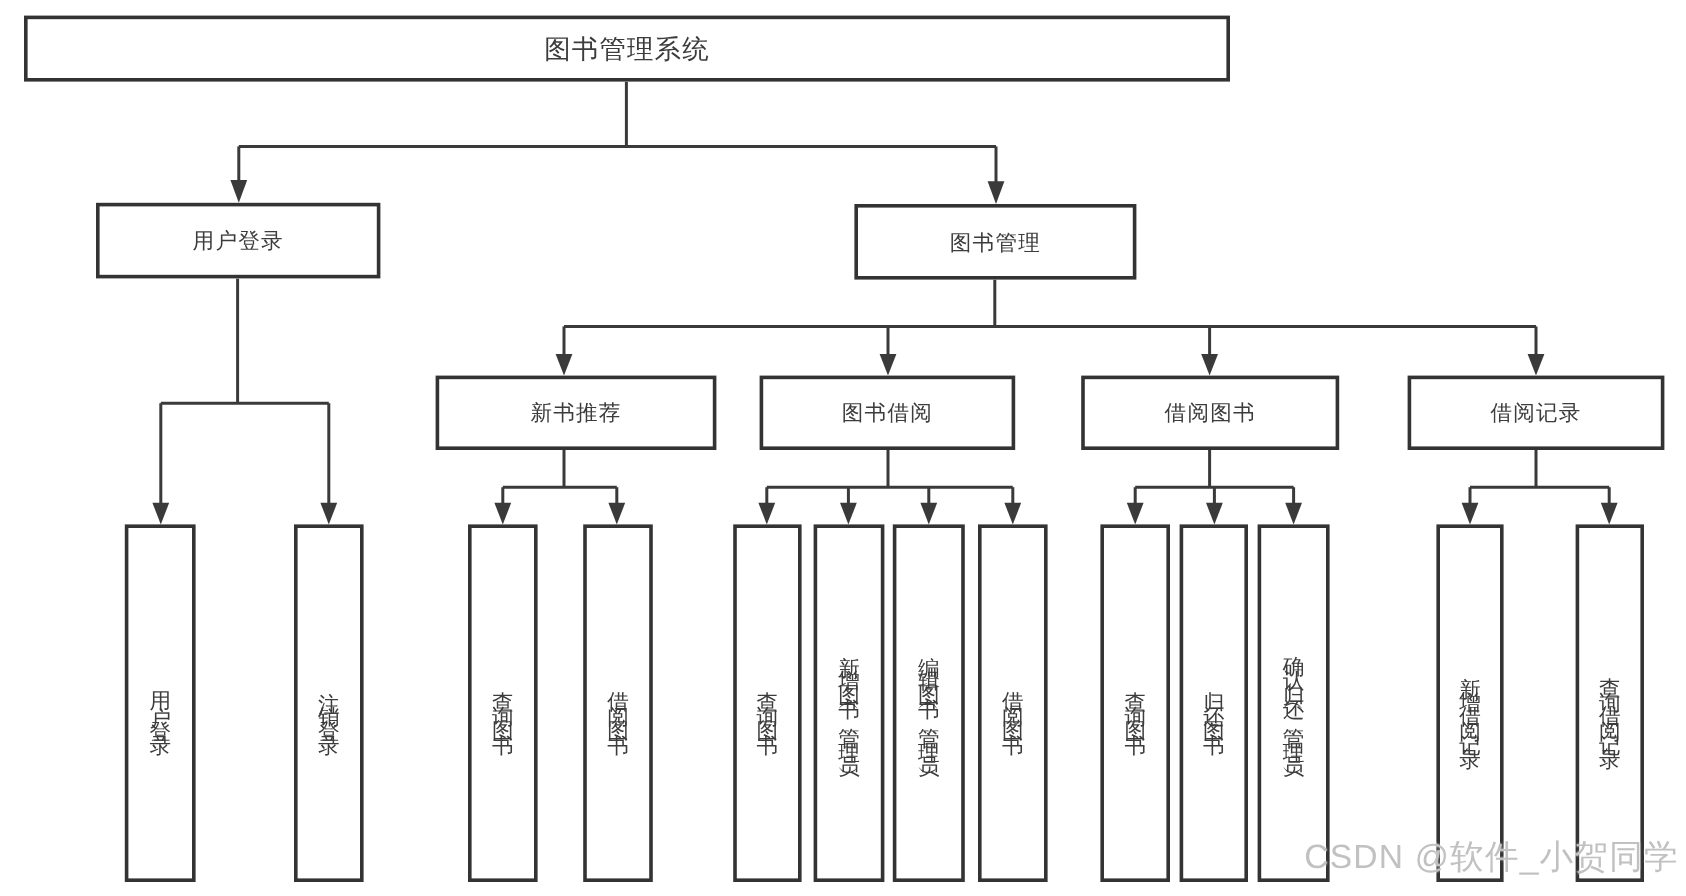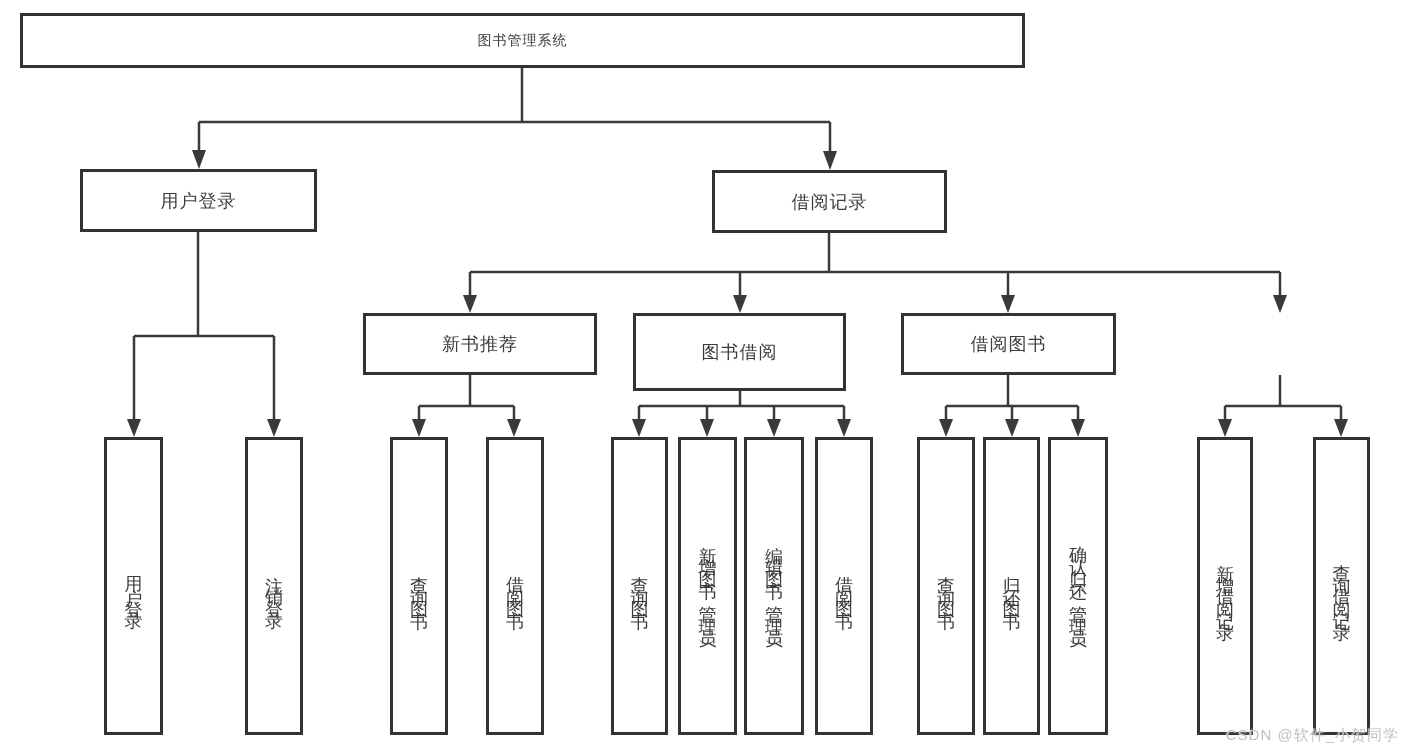--- a/index.html
+++ b/index.html
@@ -35,21 +35,21 @@
     justify-content: center;
     z-index: 2;
     color: #3c3c3c;
   }
   .node .hlabel {
     font-size: 18px;
     letter-spacing: 1px;
     white-space: nowrap;
   }
   .node.root .hlabel {
-    font-size: 14px;
+    font-size: 22px;
   }
   .leaf {
     position: absolute;
     box-sizing: border-box;
     border: 3px solid #333333;
     background: #ffffff;
     top: 437px;
     height: 298px;
     display: flex;
     align-items: center;
@@ -60,22 +60,22 @@
   .leaf .vlabel {
     writing-mode: vertical-rl;
     font-size: 18px;
     letter-spacing: 12px;
     line-height: 1;
     white-space: nowrap;
   }
   .watermark {
     position: absolute;
     right: 6px;
-    bottom: 2px;
-    font-size: 15px;
+    bottom: 14px;
+    font-size: 28px;
     color: #c2c1c1;
     z-index: 3;
     letter-spacing: 1px;
     text-shadow: 0 0 2px #ffffff;
     white-space: nowrap;
     margin-left: 40px;
   }
 </style>
 </head>
 <body>
@@ -156,32 +156,35 @@
   </svg>
 
   <div class="node root" style="left:20px; top:13px; width:1005px; height:55px">
     <span class="hlabel">图书管理系统</span>
   </div>
 
   <div class="node" style="left:80px; top:169px; width:237px; height:63px">
     <span class="hlabel">用户登录</span>
   </div>
   <div class="node" style="left:712px; top:170px; width:235px; height:63px">
-    <span class="hlabel">借阅记录</span>
+    <span class="hlabel">图书管理</span>
   </div>
 
   <div class="node" style="left:363px; top:313px; width:234px; height:62px">
     <span class="hlabel">新书推荐</span>
   </div>
-  <div class="node" style="left:633px; top:313px; width:213px; height:78px">
+  <div class="node" style="left:633px; top:313px; width:213px; height:62px">
     <span class="hlabel">图书借阅</span>
   </div>
   <div class="node" style="left:901px; top:313px; width:215px; height:62px">
     <span class="hlabel">借阅图书</span>
   </div>
+  <div class="node" style="left:1173px; top:313px; width:214px; height:62px">
+    <span class="hlabel">借阅记录</span>
+  </div>
 
   <div class="leaf" style="left:104px; width:59px">
     <span class="vlabel">用户登录</span>
   </div>
   <div class="leaf" style="left:245px; width:58px">
     <span class="vlabel">注销登录</span>
   </div>
 
   <div class="leaf" style="left:390px; width:58px">
     <span class="vlabel">查询图书</span>

